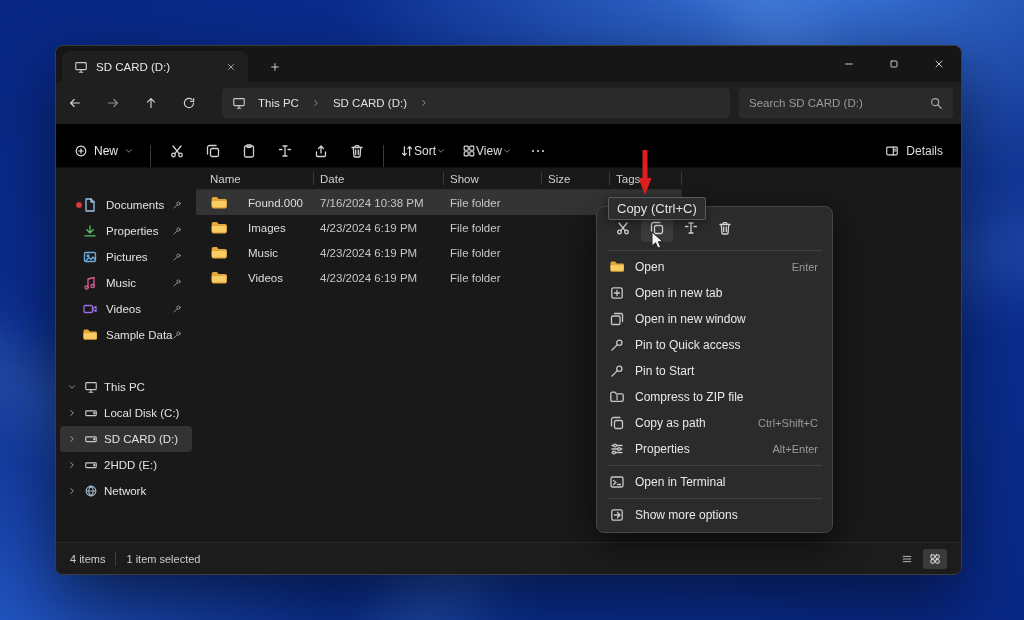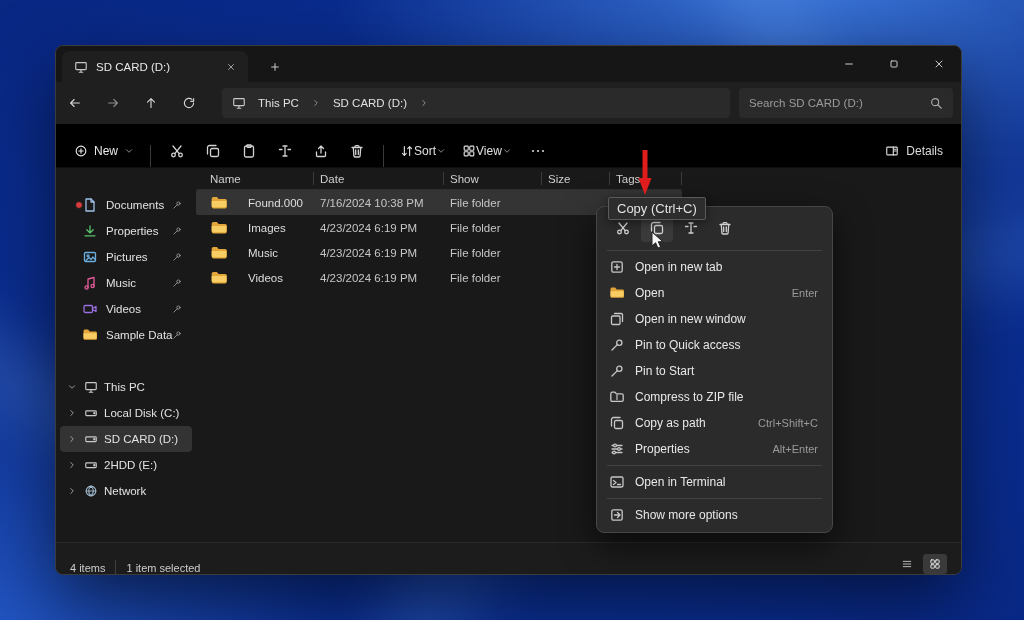--- a/index.html
+++ b/index.html
@@ -92,21 +92,21 @@
   .w-name{width:118px; padding-left:14px;} .w-date{width:130px; padding-left:6px;}
   .w-type{width:98px; padding-left:6px;} .w-size{width:68px; padding-left:6px;}
   .w-tags{width:72px; padding-left:6px;}
   .frow { display:flex; align-items:center; height:25px; width:486px; font-size:11.5px; color:#dedede; border-radius:2px; }
   .frow.sel { background:#343434; }
   .cell-name { display:flex; align-items:center; gap:20px; }
   .cell-dim { color:#c6c6c6; }
 
   
   .statusbar { position:absolute; bottom:0; left:0; right:0; height:32px; background:#1c1c1c;
-    border-top:1px solid #2b2b2b; display:flex; align-items:flex-end; gap:10px; padding:0 14px;
+    border-top:1px solid #2b2b2b; display:flex; align-items:center; gap:10px; padding:0 14px;
     font-size:11px; color:#cdcdcd; }
   .sb-sep { width:1px; height:14px; background:#3f3f3f; }
   .sb-toggles { margin-left:auto; display:flex; gap:4px; }
   .sb-tgl { width:24px; height:20px; display:flex; align-items:center; justify-content:center; color:#bdbdbd; border-radius:3px; }
   .sb-tgl.active { background:#3a3a3a; color:#e8e8e8; }
 
   
   .ctx { position:absolute; left:540px; top:160px; width:237px; background:#2b2b2b;
     border:1px solid #464646; border-radius:8px; box-shadow:0 12px 34px rgba(0,0,0,.6);
     padding:4px; z-index:30; }
@@ -759,31 +759,31 @@
         <div class="tb-btn">
             <svg class="i16">
               <use href="#s-trash"></use>
             </svg>
           </div>
       </div>
       <div class="ctx-sep"></div>
 
       <div class="ctx-item">
         <svg class="i16 mi">
+            <use href="#s-folder"></use>
+          </svg>
+        <span>Open</span>
+        <span class="sc">Enter</span>
+      </div>
+      <div class="ctx-item">
+        <svg class="i16 mi">
             <use href="#s-newtab"></use>
           </svg>
         <span>Open in new tab</span>
         <span class="sc"></span>
-      </div>
-      <div class="ctx-item">
-        <svg class="i16 mi">
-            <use href="#s-folder"></use>
-          </svg>
-        <span>Open</span>
-        <span class="sc">Enter</span>
       </div>
       <div class="ctx-item">
         <svg class="i16 mi">
             <use href="#s-newwin"></use>
           </svg>
         <span>Open in new window</span>
         <span class="sc"></span>
       </div>
       <div class="ctx-item">
         <svg class="i16 mi">

